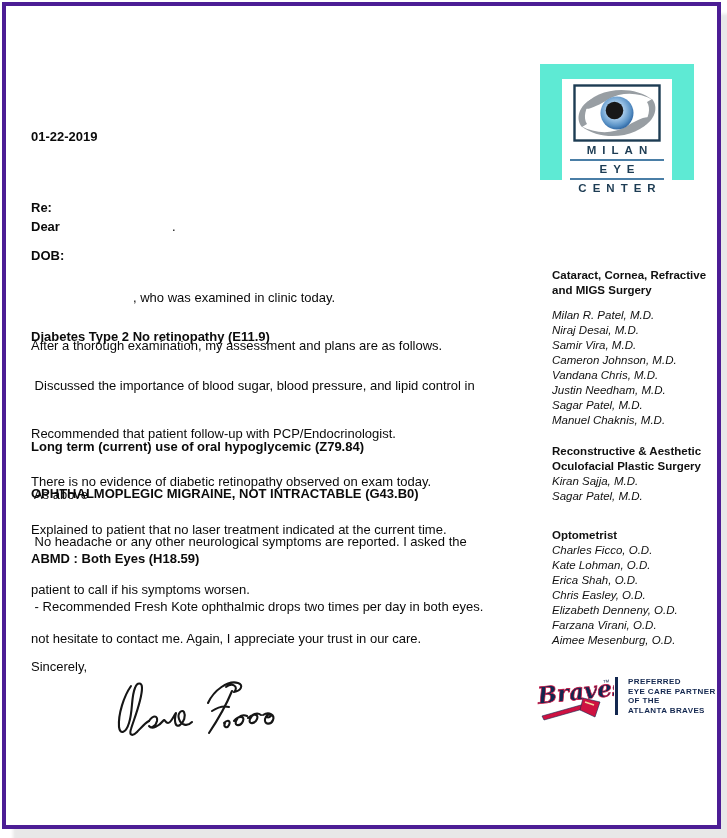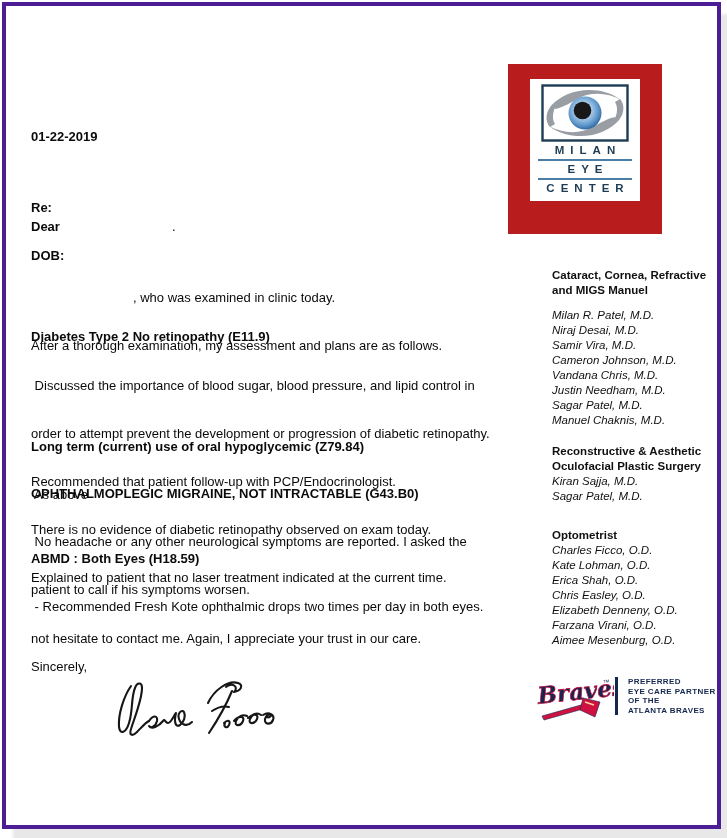--- a/index.html
+++ b/index.html
@@ -20,21 +20,21 @@
   .gap{display:inline-block;height:1px;}
   .indent-name{padding-left:102px;}
 
   
   .sidebar-group{position:absolute;left:546px;width:168px;font-size:11.5px;line-height:15px;color:#101010;}
   .sb-title{font-weight:bold;}
   .sb-names{font-style:italic;}
   .g1-names{margin-top:10px;}
 
   
-  .logo-box{position:absolute;left:502px;top:58px;width:154px;height:170px;background:#b91c1c;}
+  .logo-box{position:absolute;left:534px;top:58px;width:154px;height:116px;background:#5eead4;}
   .logo-inner{position:absolute;left:22px;top:15px;width:110px;height:122px;background:#ffffff;
     display:flex;flex-direction:column;align-items:stretch;padding:5px 7px 4px 7px;box-sizing:border-box;}
   .eye-svg{display:block;margin:0 auto;}
   .logo-word{color:#1d3c53;font-size:11.5px;font-weight:bold;letter-spacing:6px;text-align:center;
     text-indent:6px;line-height:13px;margin-top:2px;}
   .logo-rule{height:2px;background:#4a7ea6;margin:2px 1px 0 1px;}
 
   
   .braves{position:absolute;left:530px;top:666px;width:184px;height:58px;}
   .braves-script-svg{position:absolute;left:0;top:0;}
@@ -58,21 +58,20 @@
   <div class="para" style="top:213px"><span class="bold">Dear</span><span class="gap" style="width:112px"></span><span>.</span></div>
 
   <div class="para" style="top:252px">
     <div class="line indent-name">, who was examined in clinic today.</div>
     <div class="line">After a thorough examination, my assessment and plans are as follows.</div>
   </div>
 
   <div class="para heading" style="top:323px">Diabetes Type 2 No retinopathy (E11.9)</div>
   <div class="para" style="top:340px">
     <div class="line"> Discussed the importance of blood sugar, blood pressure, and lipid control in</div>
-    <div class="line">order to attempt prevent the development or progression of diabetic retinopathy.</div>
     <div class="line">Recommended that patient follow-up with PCP/Endocrinologist.</div>
     <div class="line">There is no evidence of diabetic retinopathy observed on exam today.</div>
     <div class="line">Explained to patient that no laser treatment indicated at the current time.</div>
   </div>
 
   <div class="para heading" style="top:433px">Long term (current) use of oral hypoglycemic (Z79.84)</div>
   <div class="para" style="top:449px">
     <div class="line"> As above</div>
   </div>
 
@@ -130,21 +129,21 @@
       <div class="logo-rule"></div>
       <div class="logo-word">EYE</div>
       <div class="logo-rule"></div>
       <div class="logo-word">CENTER</div>
     </div>
   </div>
 
   <div class="sidebar-group" style="top:262px">
     <div class="sb-title">
       <div class="line">Cataract, Cornea, Refractive</div>
-      <div class="line">and MIGS Manuel</div>
+      <div class="line">and MIGS Surgery</div>
     </div>
     <div class="sb-names g1-names">
       <div class="line">Milan R. Patel, M.D.</div>
       <div class="line">Niraj Desai, M.D.</div>
       <div class="line">Samir Vira, M.D.</div>
       <div class="line">Cameron Johnson, M.D.</div>
       <div class="line">Vandana Chris, M.D.</div>
       <div class="line">Justin Needham, M.D.</div>
       <div class="line">Sagar Patel, M.D.</div>
       <div class="line">Manuel Chaknis, M.D.</div>

